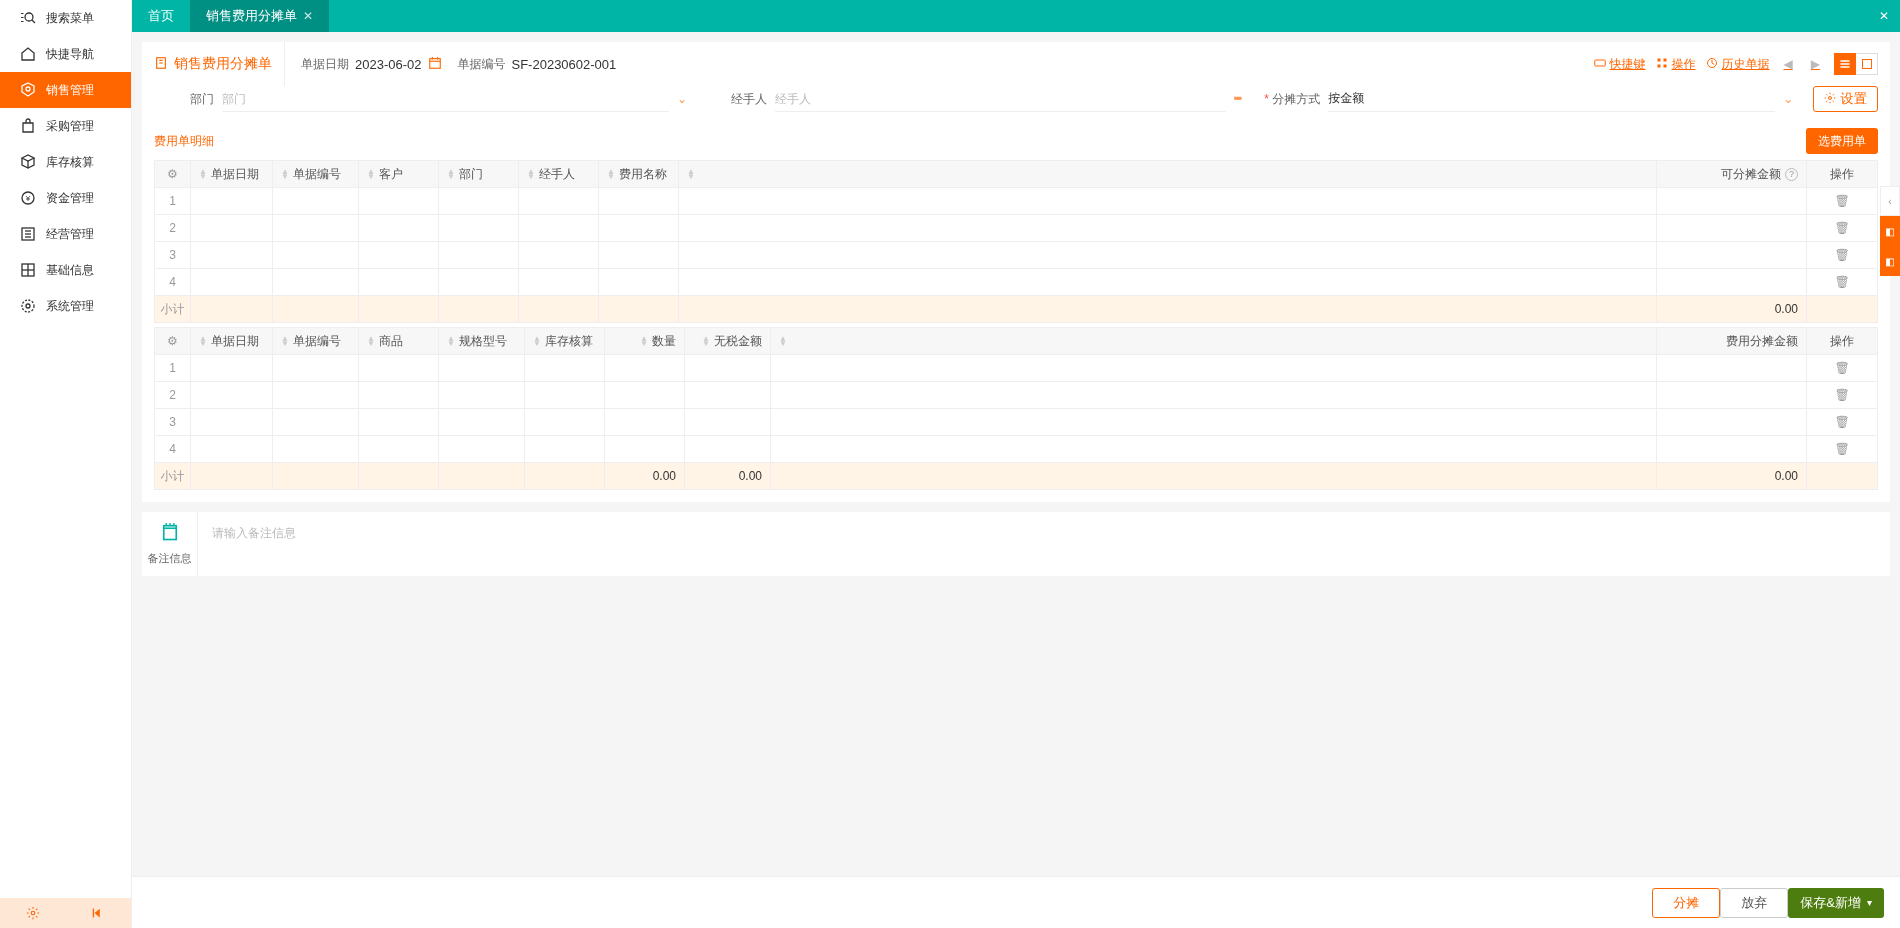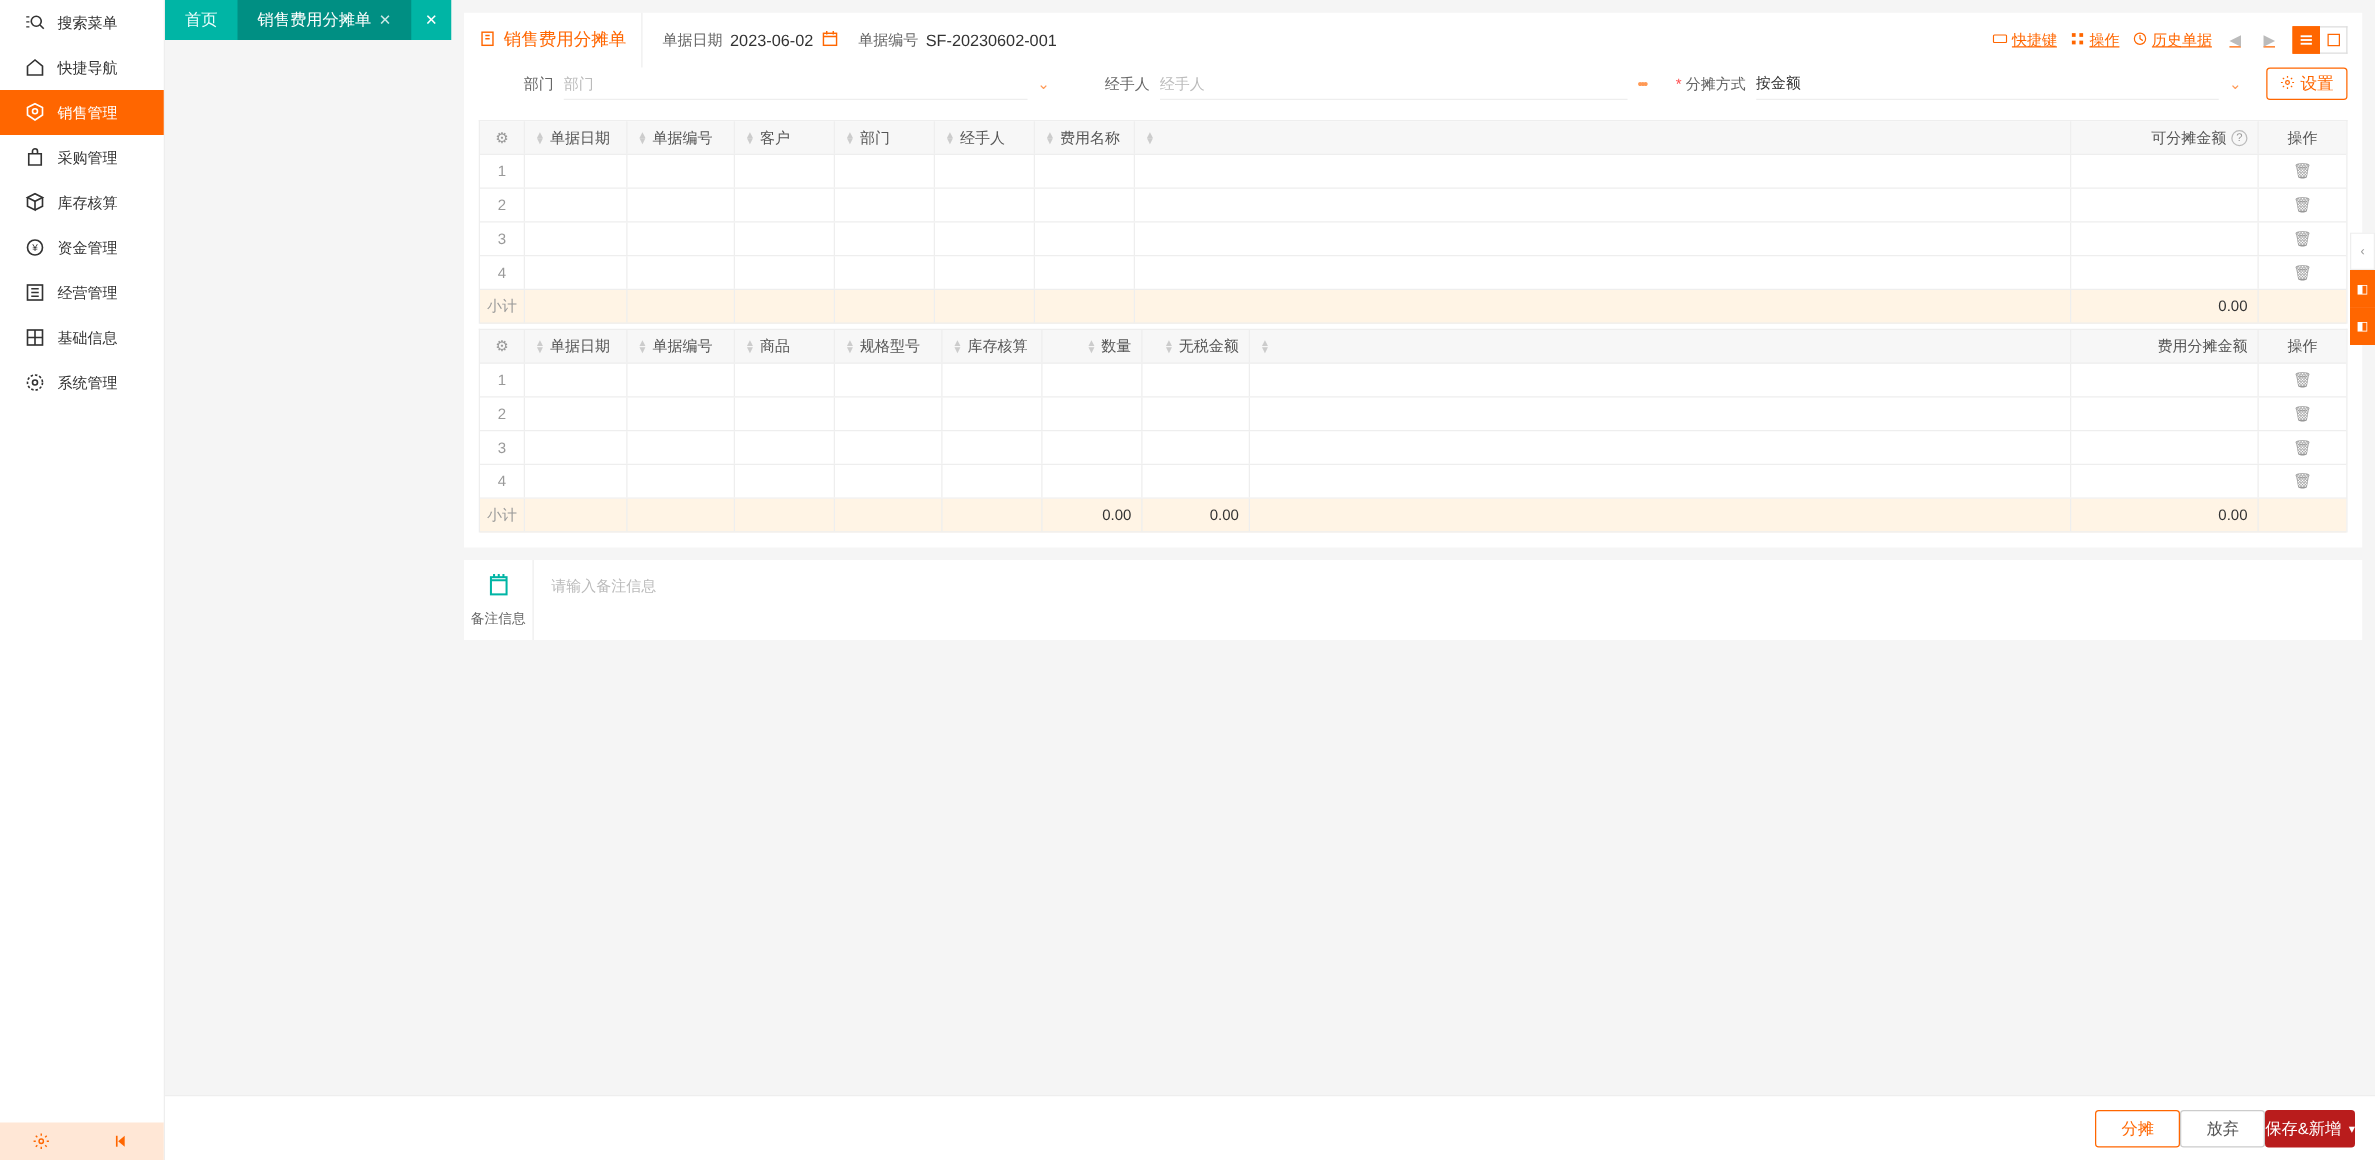--- a/index.html
+++ b/index.html
@@ -8,21 +8,21 @@
 
 
 .sidebar { width: 132px; background: #fff; display: flex; flex-direction: column; border-right: 1px solid #eee; }
 .sidebar-item { display: flex; align-items: center; gap: 10px; padding: 10px 20px; height: 36px; cursor: pointer; color: #333; }
 .sidebar-item.active { background: #ff6600; color: #fff; }
 .sidebar-icon { width: 16px; height: 16px; display: inline-flex; align-items: center; justify-content: center; flex-shrink: 0; }
 .sidebar-footer { margin-top: auto; display: flex; background: #ffe7d6; height: 30px; }
 .sidebar-footer > div { flex: 1; display: flex; align-items: center; justify-content: center; color: #ff6600; cursor: pointer; }
 
 
-.main { flex: 1; display: flex; flex-direction: row; min-width: 0; }
+.main { flex: 1; display: flex; flex-direction: column; min-width: 0; }
 
 
 .tabs { display: flex; background: #00b5a5; height: 32px; align-items: stretch; }
 .tab { display: flex; align-items: center; padding: 0 16px; color: #ecfffd; font-size: 13px; cursor: pointer; gap: 6px; }
 .tab.active { background: #008f83; color: #fff; }
 .tab-close { font-size: 12px; opacity: .8; }
 .tabs-spacer { flex: 1; }
 .tabs-close-all { width: 32px; display: flex; align-items: center; justify-content: center; color: #fff; cursor: pointer; }
 
 
@@ -100,21 +100,21 @@
 
 
 .side-tabs { position: fixed; right: 0; top: 186px; display: flex; flex-direction: column; }
 .side-tab { width: 20px; height: 30px; background: #fff; border: 1px solid #eee; display: flex; align-items: center; justify-content: center; cursor: pointer; color: #999; font-size: 10px; }
 .side-tab.orange { background: #ff6600; border-color: #ff6600; color: #fff; }
 
 
 .footer { position: fixed; bottom: 0; left: 132px; right: 0; background: #fff; height: 52px; display: flex; align-items: center; justify-content: flex-end; padding: 0 16px; gap: 0; border-top: 1px solid #eee; }
 .btn-outline-primary { border: 1px solid #ff6600; color: #ff6600; background: #fff; border-radius: 3px; height: 30px; padding: 0 20px; cursor: pointer; font-size: 13px; }
 .btn-outline { border: 1px solid #ccc; color: #555; background: #fff; border-radius: 3px; height: 30px; padding: 0 20px; cursor: pointer; font-size: 13px; }
-.btn-primary-lg { background: #b91c1c; color: #fff; border: none; border-radius: 3px; height: 30px; padding: 0 0; cursor: pointer; font-size: 13px; display: flex; align-items: center; gap: 6px; }
+.btn-primary-lg { background: #4d7c0f; color: #fff; border: none; border-radius: 3px; height: 30px; padding: 0 12px; cursor: pointer; font-size: 13px; display: flex; align-items: center; gap: 6px; }
 .caret-down { font-size: 10px; }
 
 .scroll-area { flex: 1; overflow-y: auto; display: flex; flex-direction: column; gap: 10px; padding-bottom: 60px; }
 </style>
 </head>
 <body>
 
 <div class="app">
 
   <div class="sidebar">
@@ -324,20 +324,24 @@
             <button class="settings-btn">
               <span><svg width="12" height="12" viewBox="0 0 16 16" fill="none" stroke="currentColor" stroke-width="1.3">
                     <circle cx="8" cy="8" r="2"></circle>
                     <path d="M8 1v2M8 13v2M1 8h2M13 8h2M3 3l1.4 1.4M11.6 11.6L13 13M3 13l1.4-1.4M11.6 4.4L13 3"></path>
                   </svg></span>
               <span>设置</span>
             </button>
           </div>
 
           <div class="section">
+            <div class="section-head">
+              <span class="section-title">费用单明细</span>
+              <button class="btn-primary">选费用单</button>
+            </div>
             <div class="tbl">
               <div class="tbl-row tbl-head">
                 <div class="cell c-idx">
                     <span class="gear">⚙</span>
                   </div>
                 <div class="cell c-date">
                     <span class="sort">▲<br>▼</span>
                     <span>单据日期</span>
                   </div>
                 <div class="cell c-code">

